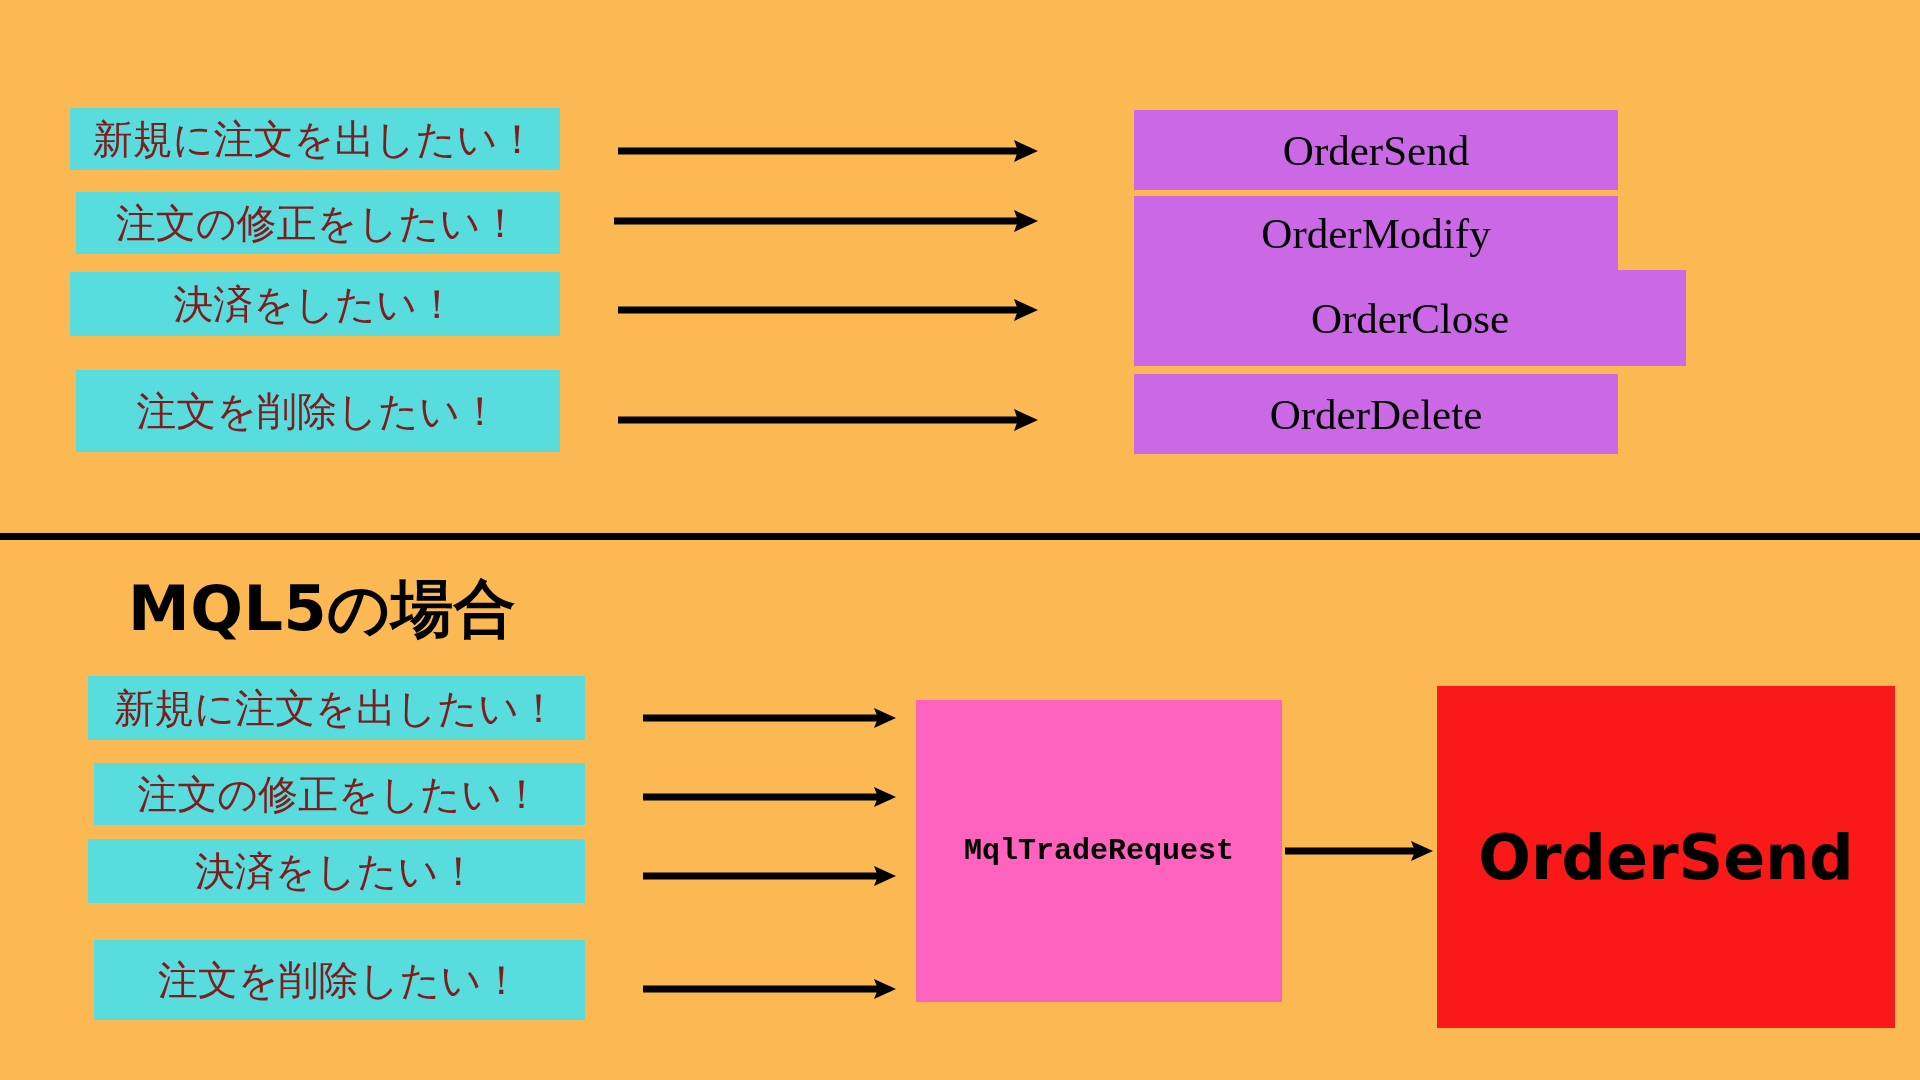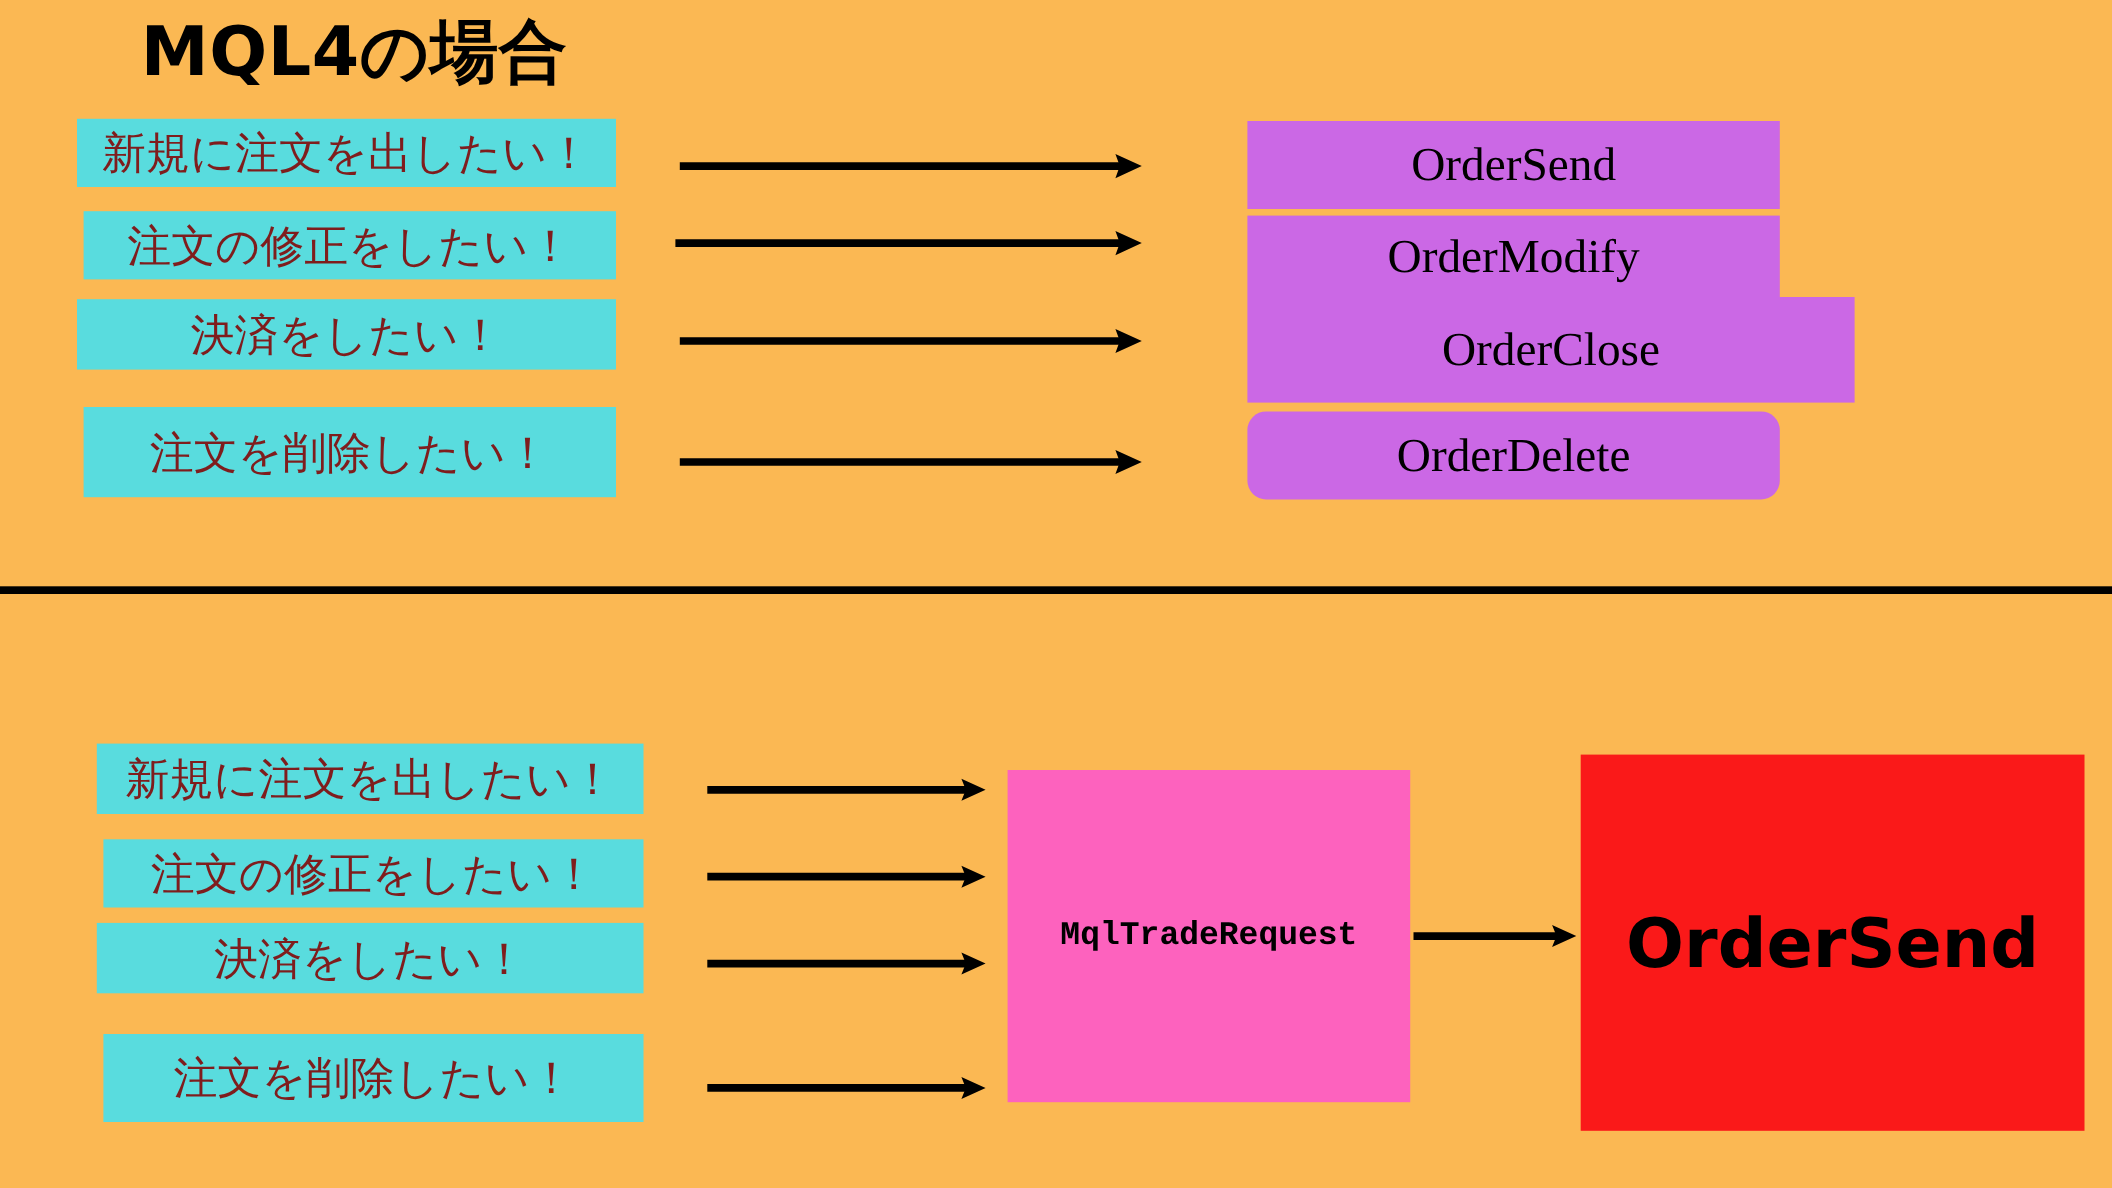--- a/index.html
+++ b/index.html
@@ -114,21 +114,20 @@
     color: #000000;
     white-space: nowrap;
     box-sizing: border-box;
   }
 </style>
 </head>
 <body>
 
 <div id="slide">
 
-  <div class="section-title" id="mql4-title">MQL4の場合</div>
 
   <div class="cyan-box" style="left:70px; top:108px; width:490px; height:62px;">新規に注文を出したい！</div>
 
   <div class="cyan-box" style="left:76px; top:192px; width:484px; height:62px;">注文の修正をしたい！</div>
 
   <div class="cyan-box" style="left:70px; top:272px; width:490px; height:64px;">決済をしたい！</div>
 
   <div class="cyan-box" style="left:76px; top:370px; width:484px; height:82px;">注文を削除したい！</div>
 
   <div class="arrow" style="left:618px; top:140px; width:420px;">
@@ -158,24 +157,25 @@
       <polygon points="420,11 396,0 400,11 396,22" fill="#000"></polygon>
     </svg>
   </div>
 
   <div class="purple-box" style="left:1134px; top:110px; width:484px; height:80px;">OrderSend</div>
 
   <div class="purple-box" style="left:1134px; top:196px; width:484px; height:74px;">OrderModify</div>
 
   <div class="purple-box" style="left:1134px; top:270px; width:552px; height:96px;">OrderClose</div>
 
-  <div class="purple-box" style="left:1134px; top:374px; width:484px; height:80px;border-radius:17px;">OrderDelete</div>
+  <div class="purple-box" style="left:1134px; top:374px; width:484px; height:80px;">OrderDelete</div>
 
   <div id="divider"></div>
 
+  <div class="section-title" id="mql5-title">MQL5の場合</div>
 
   <div class="cyan-box" style="left:88px; top:676px; width:497px; height:64px;">新規に注文を出したい！</div>
 
   <div class="cyan-box" style="left:94px; top:763px; width:491px; height:62px;">注文の修正をしたい！</div>
 
   <div class="cyan-box" style="left:88px; top:839px; width:497px; height:64px;">決済をしたい！</div>
 
   <div class="cyan-box" style="left:94px; top:940px; width:491px; height:80px;">注文を削除したい！</div>
 
   <div class="arrow" style="left:643px; top:707px; width:253px;">

